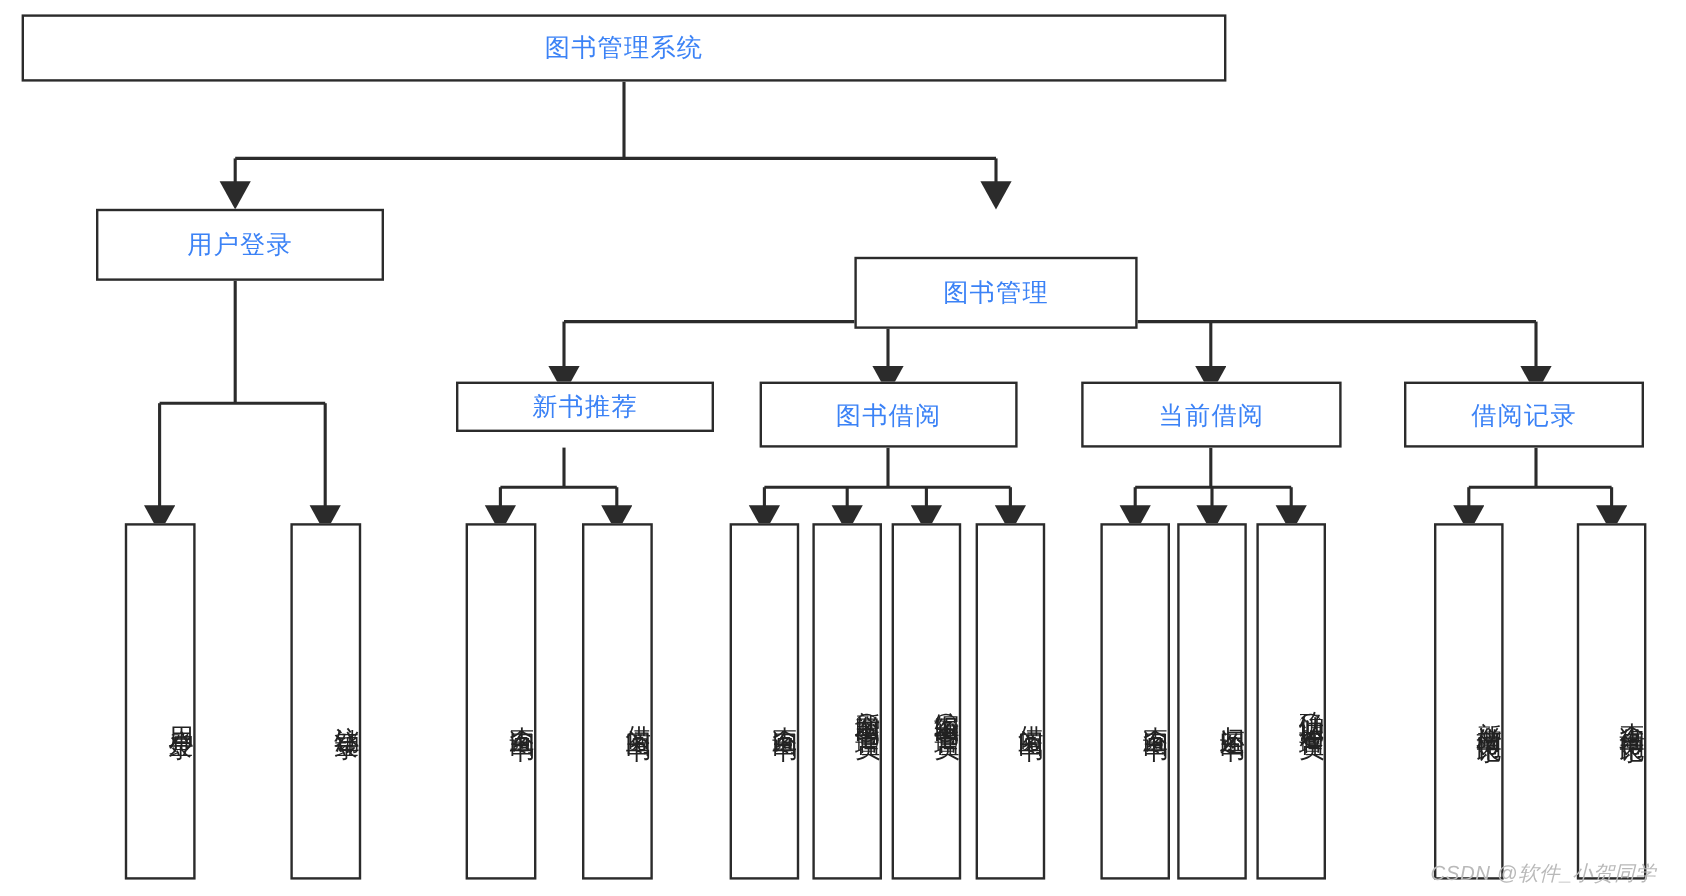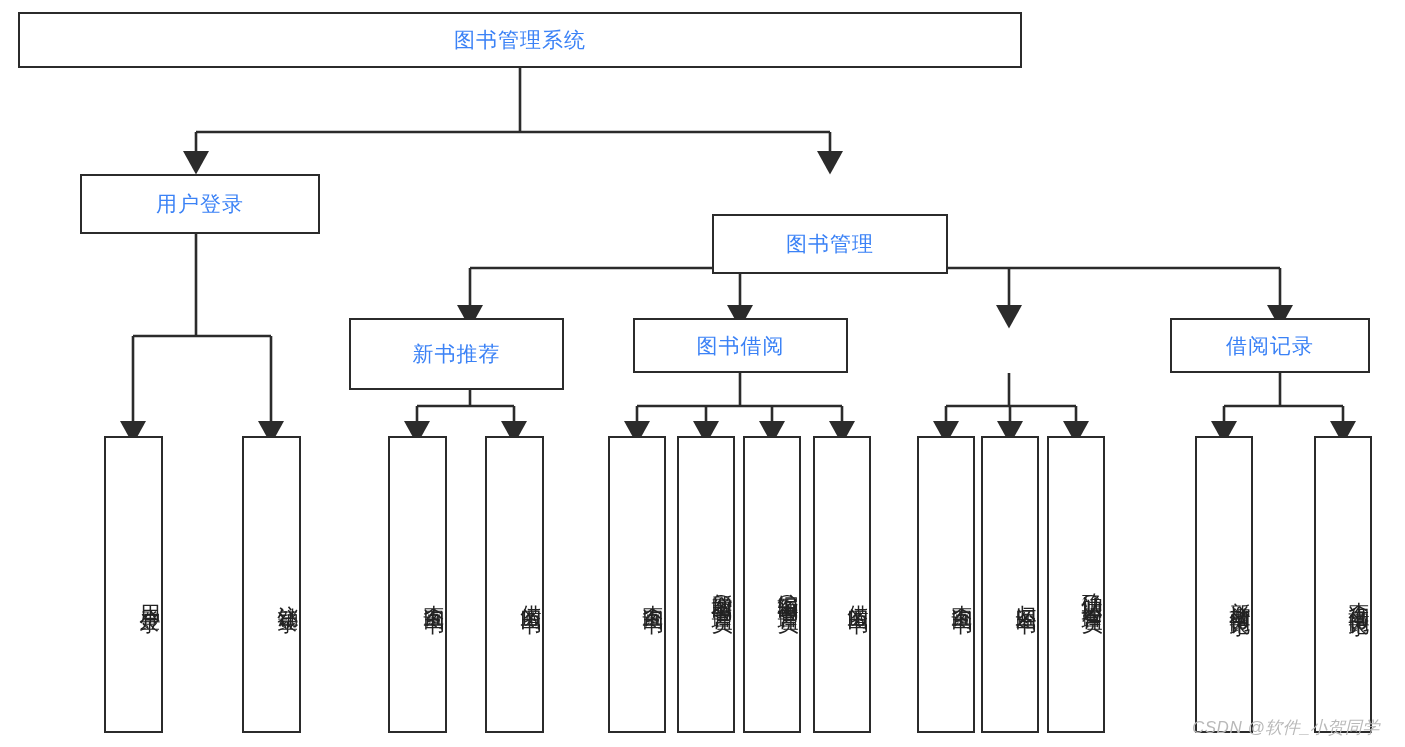--- a/index.html
+++ b/index.html
@@ -92,22 +92,23 @@
       <path d="M1224,406 L1224,432" marker-end="url(#arrow)"></path>
       <path d="M1343,406 L1343,432" marker-end="url(#arrow)"></path>
     </g>
   </svg>
 
   <div class="node h" style="left:18px;top:12px;width:1004px;height:56px;">图书管理系统</div>
 
   <div class="node h" style="left:80px;top:174px;width:240px;height:60px;">用户登录</div>
   <div class="node h" style="left:712px;top:174px;width:236px;height:60px;margin-top:40px;">图书管理</div>
 
-  <div class="node h" style="left:349px;top:318px;width:215px;height:72px;">新书推荐</div>
+  <div class="node h" style="left:380px;top:318px;width:215px;height:42px;">新书推荐</div>
   <div class="node h" style="left:633px;top:318px;width:215px;height:55px;">图书借阅</div>
+  <div class="node h" style="left:901px;top:318px;width:217px;height:55px;">当前借阅</div>
   <div class="node h" style="left:1170px;top:318px;width:200px;height:55px;">借阅记录</div>
 
   <div class="node leaf" style="left:104px;top:436px;width:59px;height:297px;">用户登录</div>
   <div class="node leaf" style="left:242px;top:436px;width:59px;height:297px;">注销登录</div>
 
   <div class="node leaf" style="left:388px;top:436px;width:59px;height:297px;">查询图书</div>
   <div class="node leaf" style="left:485px;top:436px;width:59px;height:297px;">借阅图书</div>
 
   <div class="node leaf" style="left:608px;top:436px;width:58px;height:297px;">查询图书</div>
   <div class="node leaf tall" style="left:677px;top:436px;width:58px;height:297px;">新增图书（管理员）</div>

